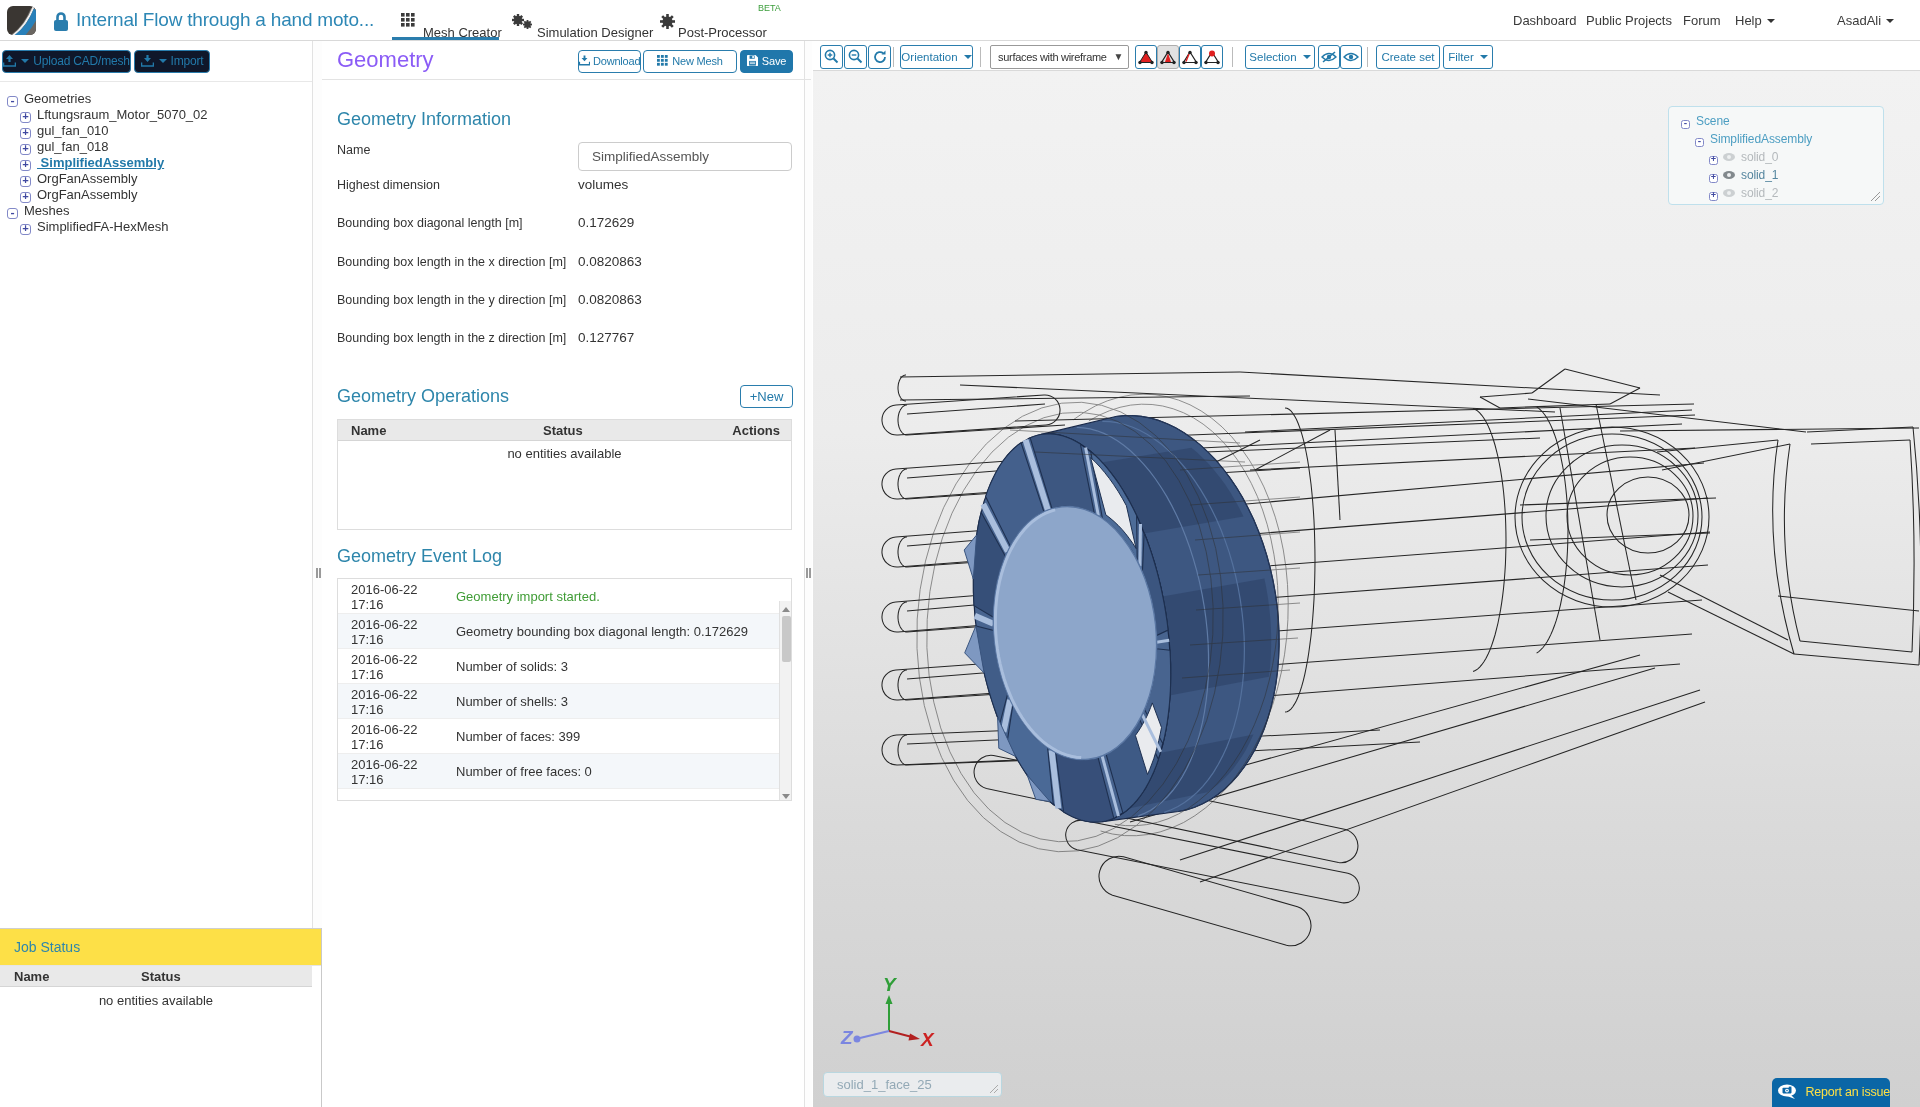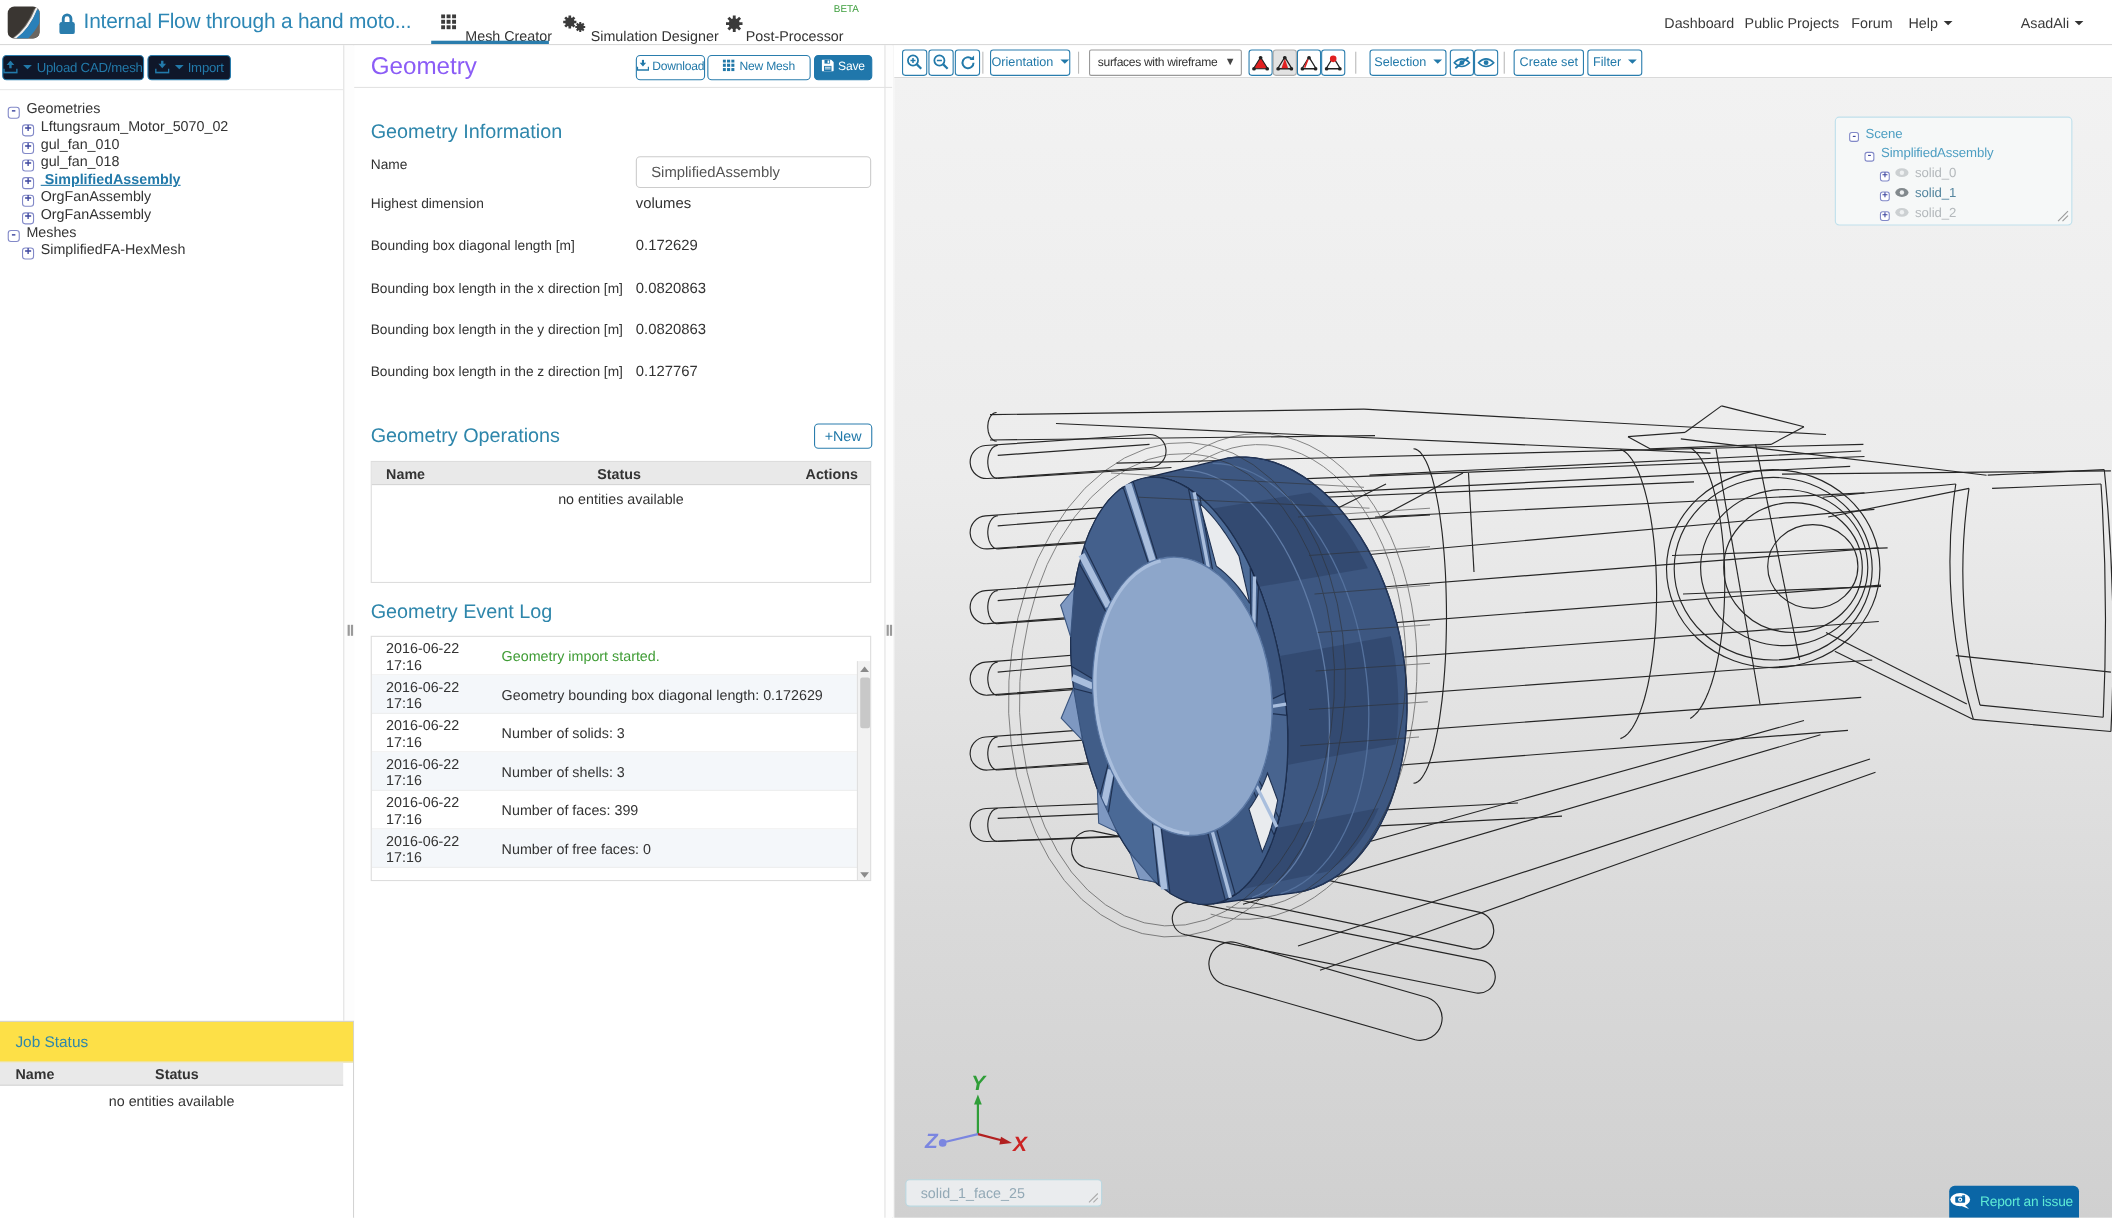--- a/index.html
+++ b/index.html
@@ -71,21 +71,21 @@
 .stblue { color:#4d9ec2; }
 .stgray { color:#b4b9bc; }
 .stsel { color:#55869f; }
 .sti { vertical-align:-1px; width:9px; height:9px; font-size:9px; line-height:7px; border-radius:2.5px; }
 .steye { display:inline-block; width:12px; height:8px; border-radius:50%; background:#82898d; margin-left:5px; vertical-align:0px; position:relative; }
 .steye::after { content:""; position:absolute; left:3.6px; top:2px; width:4px; height:4px; border-radius:50%; background:#eef0f1; }
 .steye.dim { background:#ccd0d2; }
 
 #facelabel { position:absolute; left:10px; top:1001px; width:179px; height:25px; background:rgba(240,243,245,0.8); border:1px solid #b9d7e0; border-radius:4px; color:#93a9b6; font-size:13px; line-height:23px; padding-left:13px; }
 
-#report { position:absolute; left:959px; top:1007px; width:118px; height:29px; background:#0a66a6; border-radius:5px 5px 0 0; color:#5eead4; font-size:12.5px; letter-spacing:-0.2px; line-height:29px; text-align:left; }
+#report { position:absolute; left:959px; top:1007px; width:118px; height:29px; background:#0a66a6; border-radius:5px 5px 0 0; color:#fde047; font-size:12.5px; letter-spacing:-0.2px; line-height:29px; text-align:right; }
 </style>
 </head>
 <body>
 <div id="navbar">
   <div id="logo"><svg width="29" height="29" viewBox="0 0 29 29">
         <path d="M-4 33 Q14 26 24 2 L33 2 L33 33 Z" fill="#6a6661"></path>
         <path d="M-6 36 Q16 28 27 0 L40 0 L40 40 Z" fill="none" stroke="#efefef" stroke-width="2"></path>
         <path d="M-2 38 Q20 30 30 4" fill="none" stroke="#2980b9" stroke-width="7"></path>
       </svg></div>
   <svg width="16" height="22" viewBox="0 0 16 22" style="position:absolute;left:53px;top:11px;">

